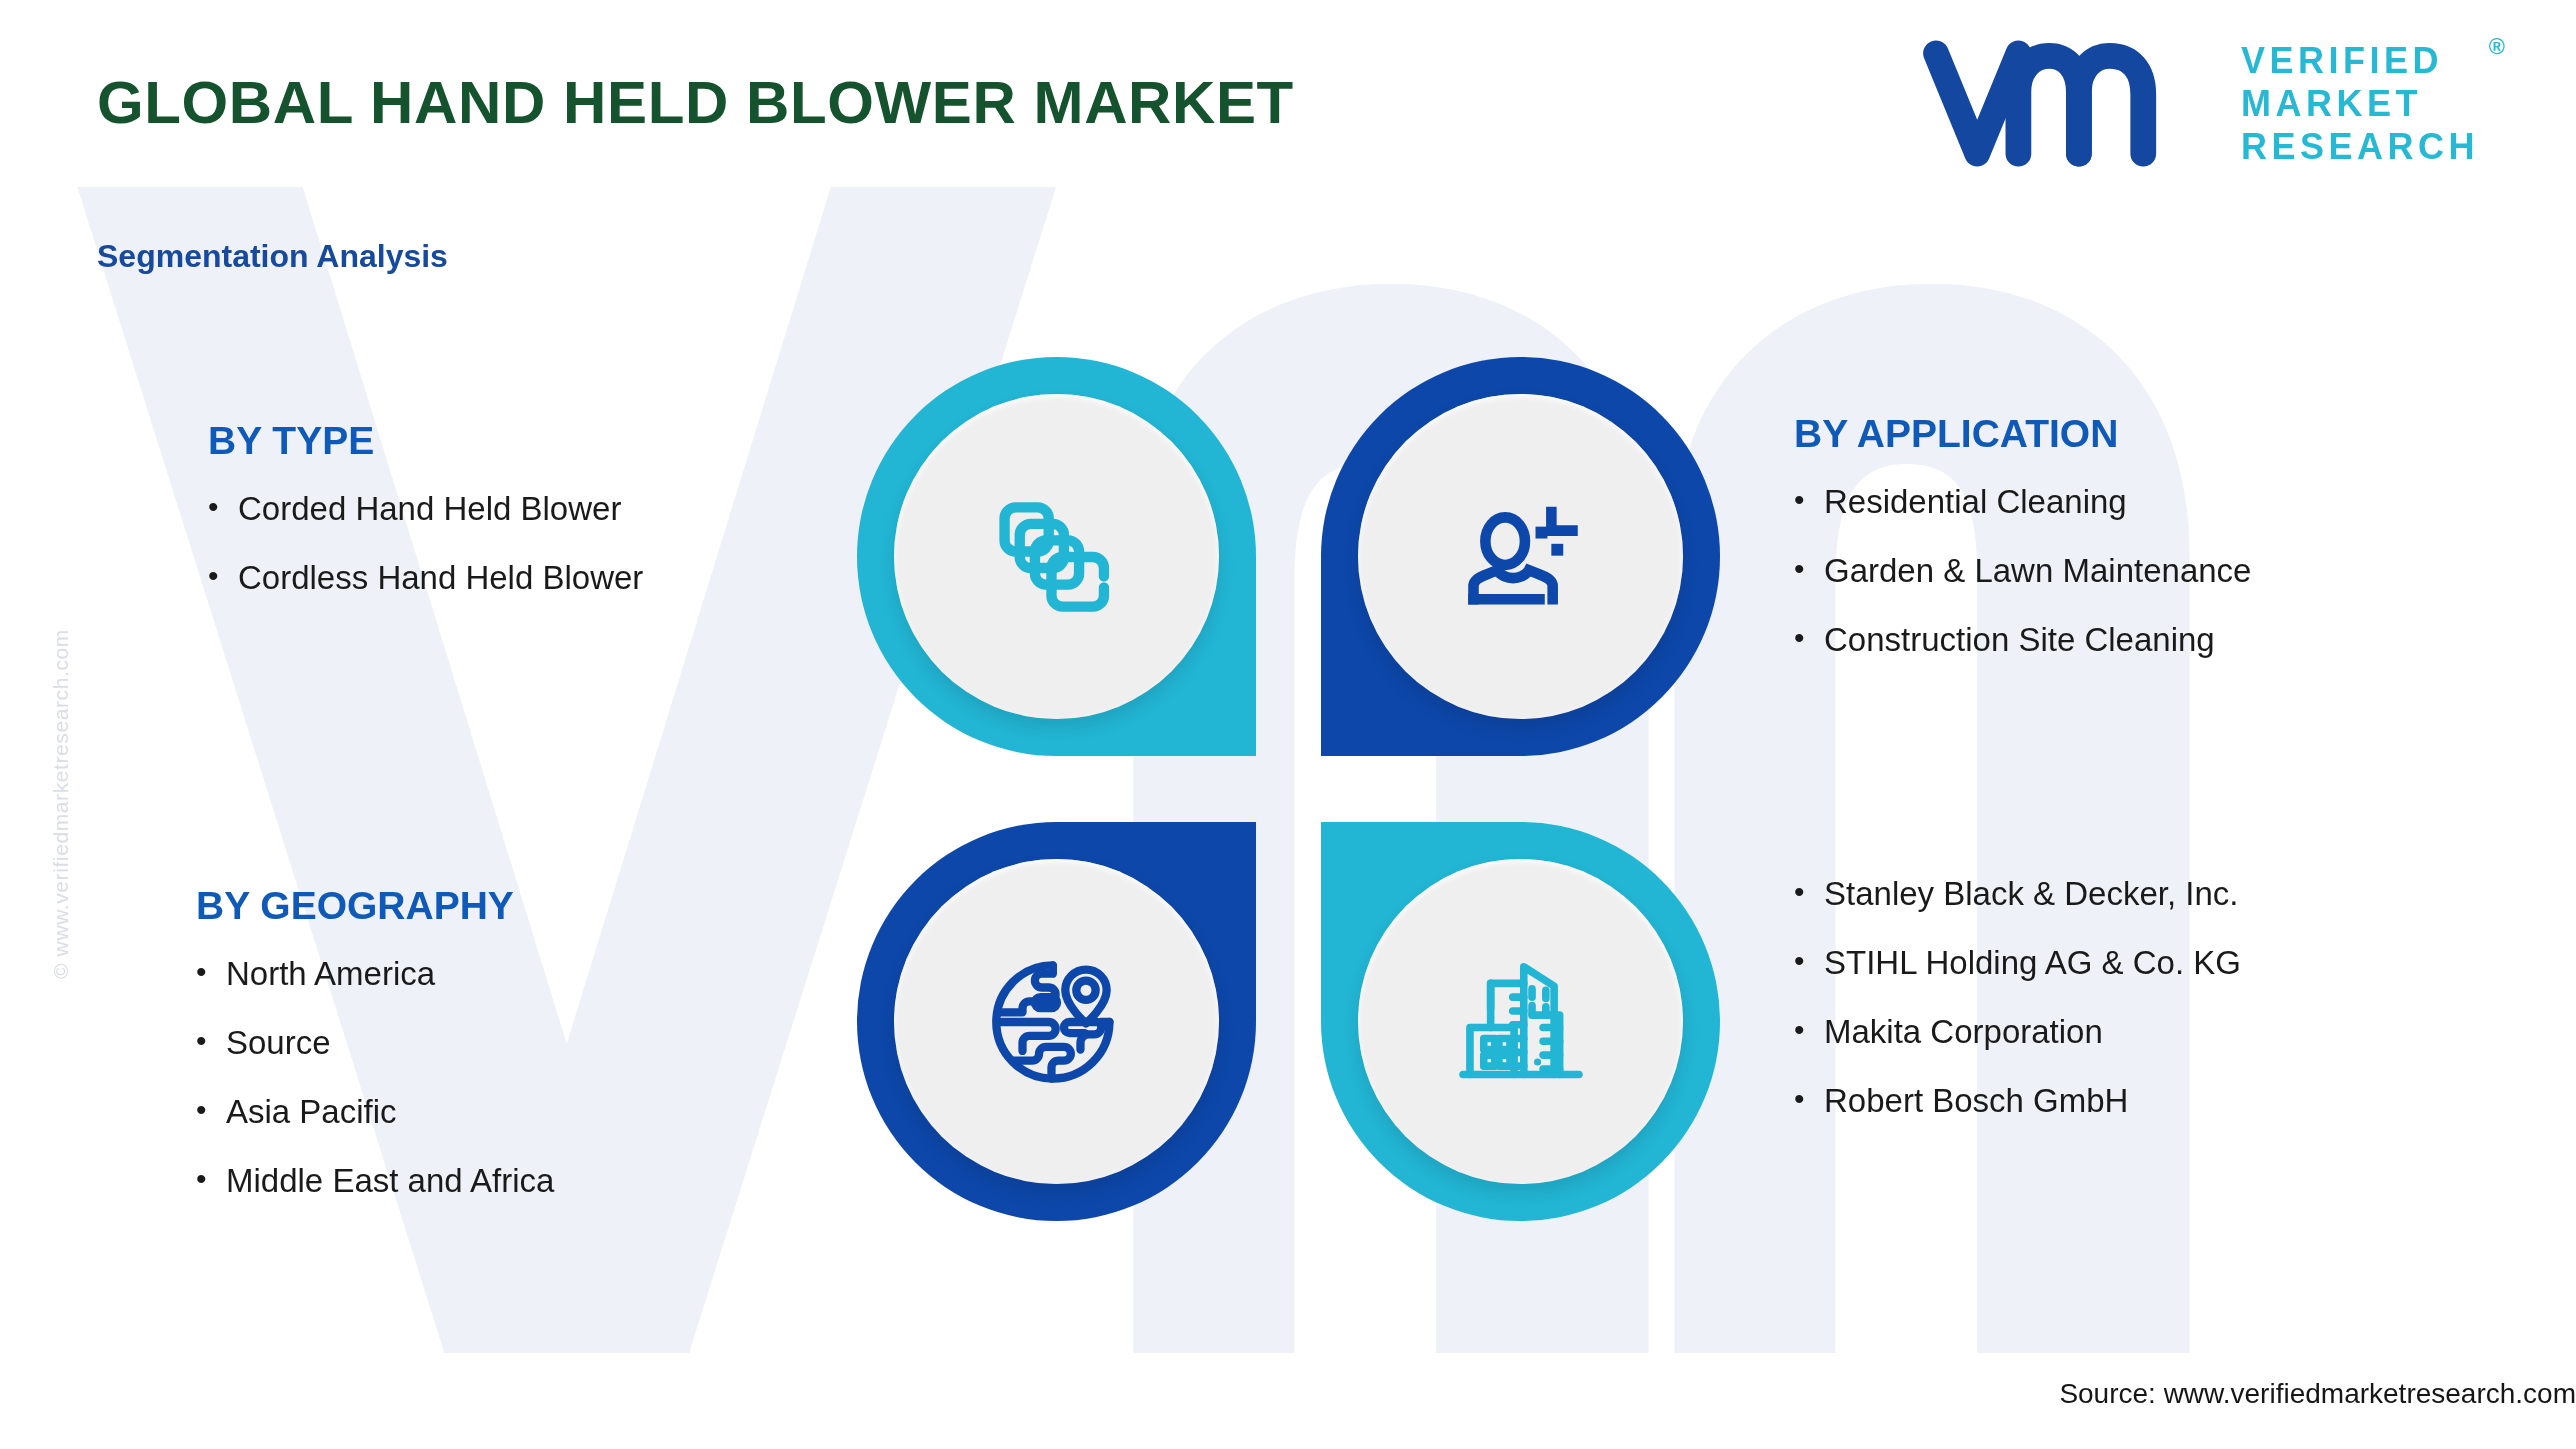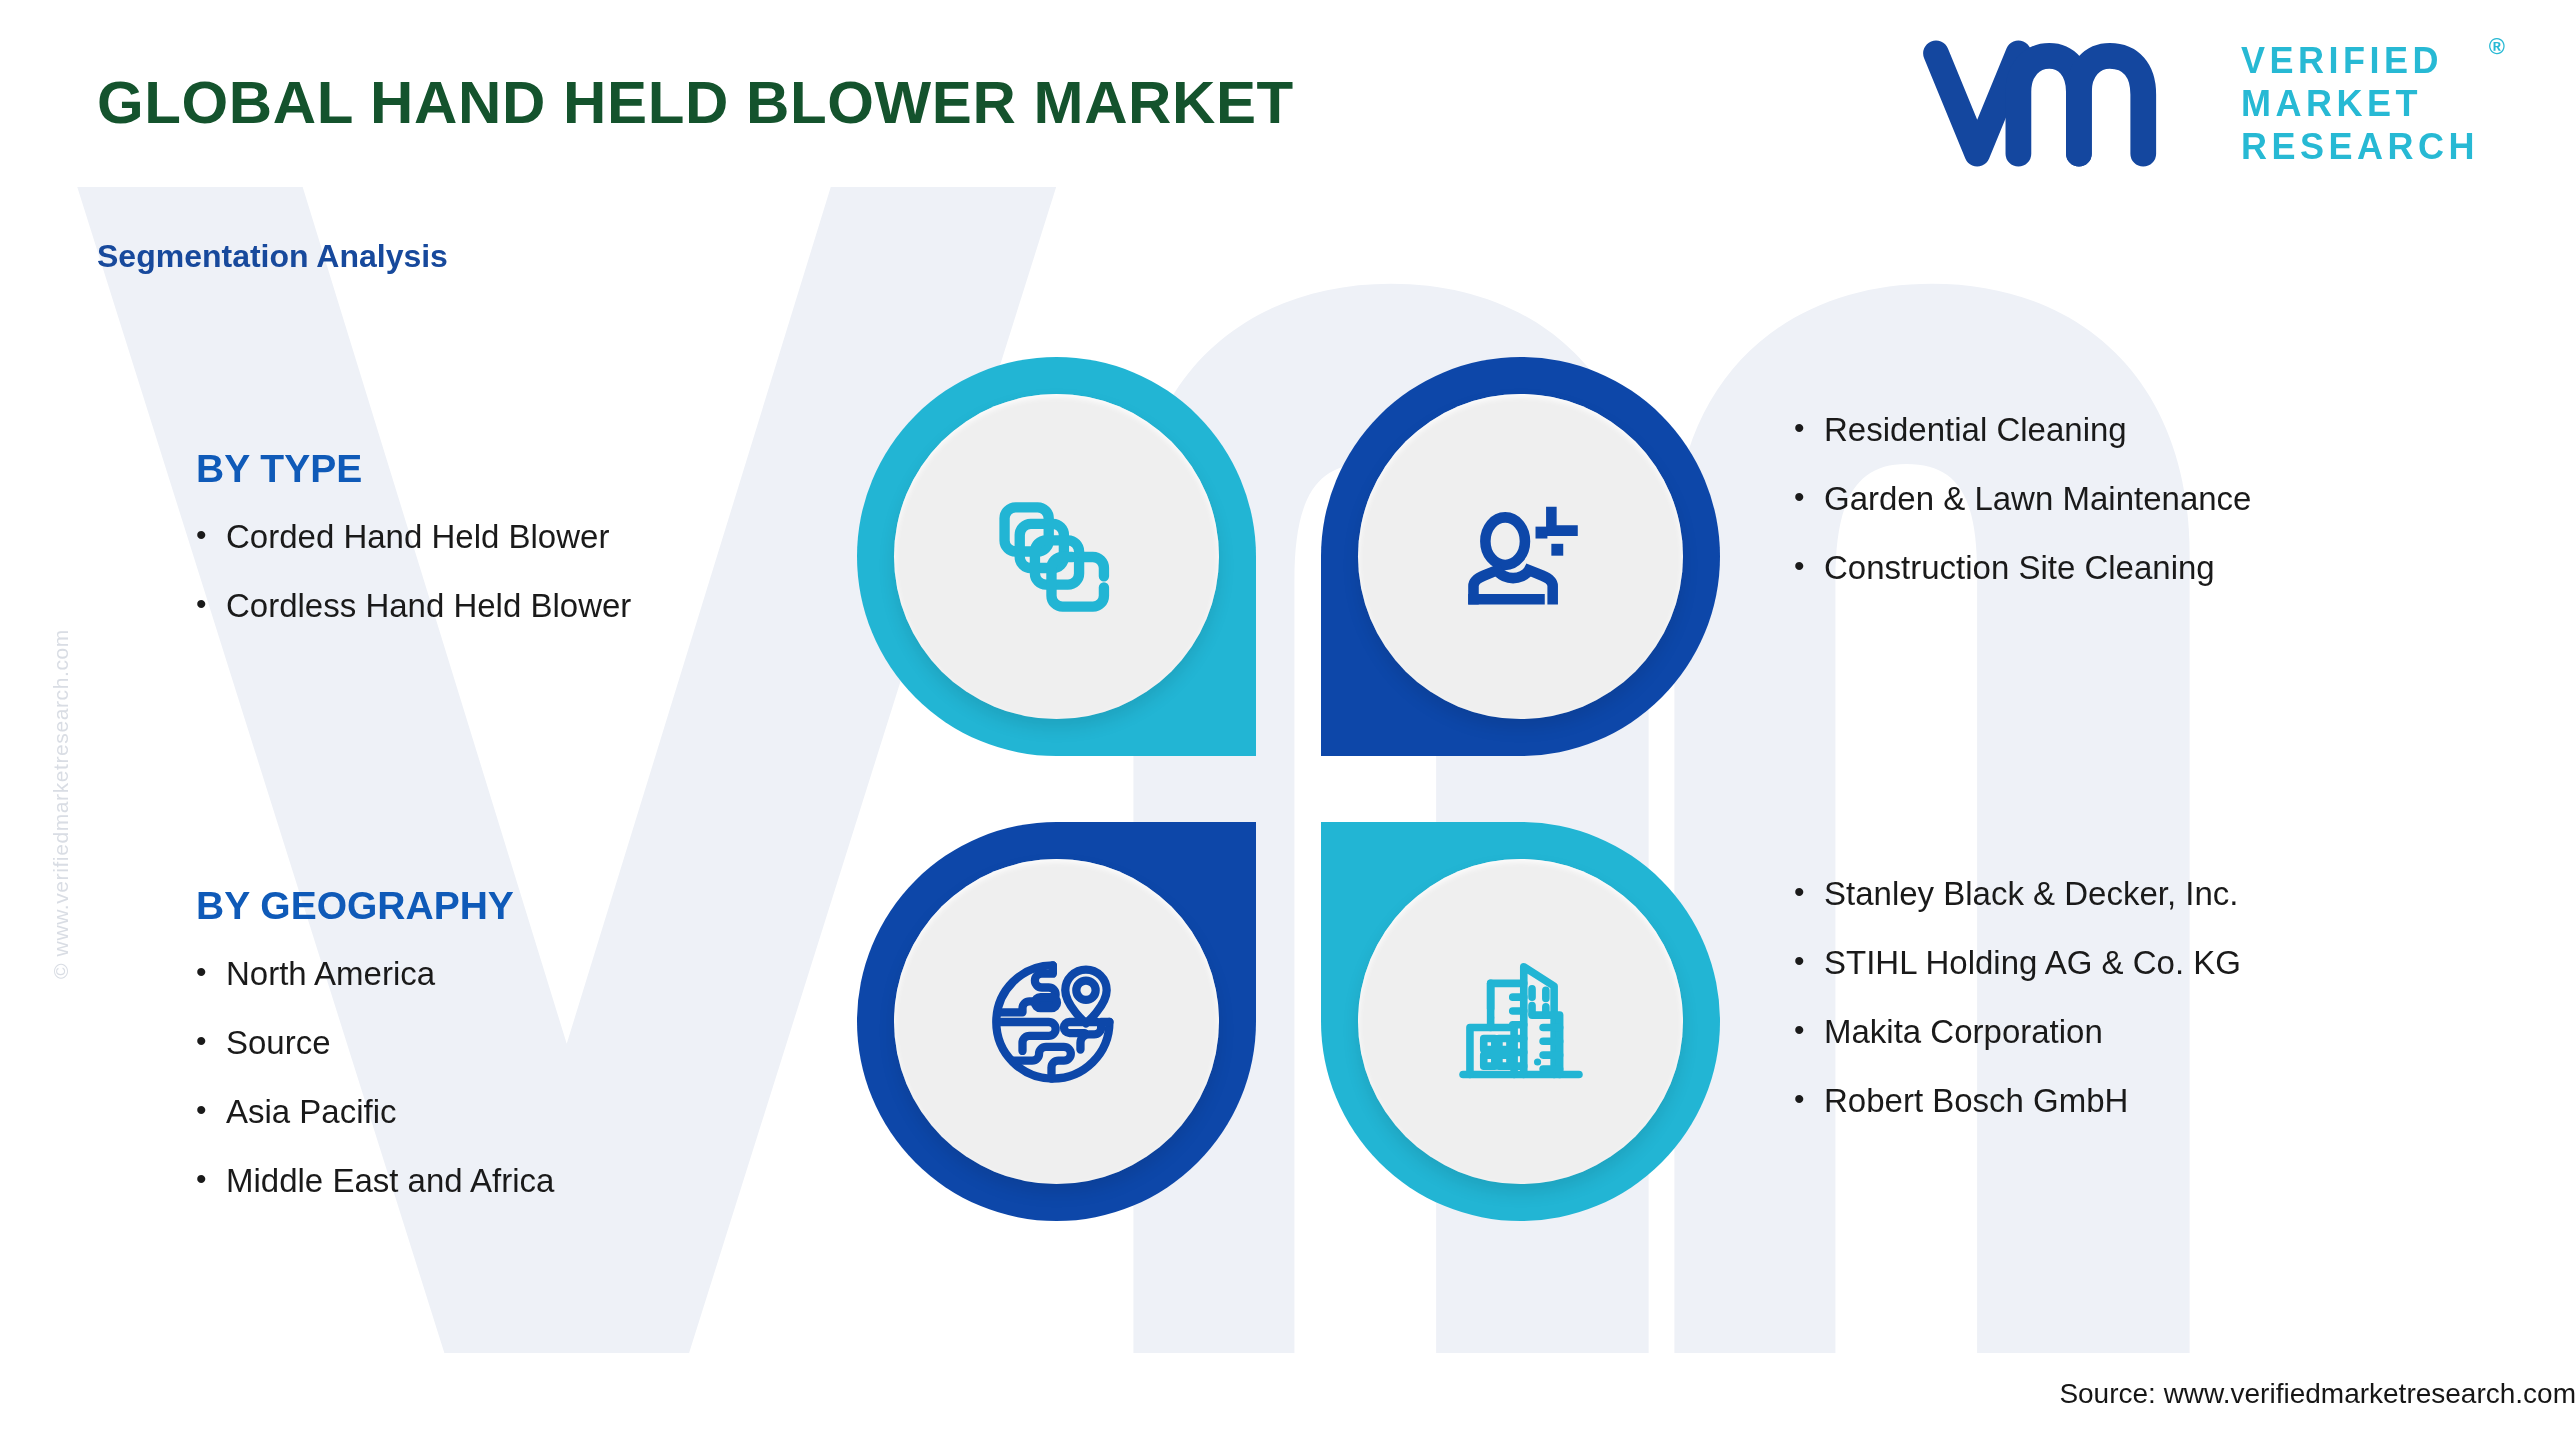--- a/index.html
+++ b/index.html
@@ -108,21 +108,21 @@
   }
   .seg-list li .bullet {
     display:inline-block;
     width:30px;
     flex:0 0 30px;
     font-size:30px;
     line-height:1.05;
     color:#1a1a1a;
   }
 
-  #seg-type       { left:196px;  top:419px;margin-top:28px;  }
+  #seg-type       { left:208px;  top:419px;  }
   #seg-geography  { left:196px;  top:876px;margin-top:8px; }
   #seg-application{ left:1794px; top:412px;  }
   #seg-players    { left:1794px; top:876px; }
 
   
   #quadrants {
     position:absolute;
     left:857px; top:357px;
     width:863px; height:866px;
     z-index:4;
@@ -222,20 +222,21 @@
         <span>Corded Hand Held Blower</span>
       </li>
     <li>
         <span class="bullet">•</span>
         <span>Cordless Hand Held Blower</span>
       </li>
   </ul>
 </div>
 
 <div class="segment" id="seg-application">
+  <h3>BY APPLICATION</h3>
   <ul class="seg-list">
     <li>
         <span class="bullet">•</span>
         <span>Residential Cleaning</span>
       </li>
     <li>
         <span class="bullet">•</span>
         <span>Garden &amp; Lawn Maintenance</span>
       </li>
     <li>

